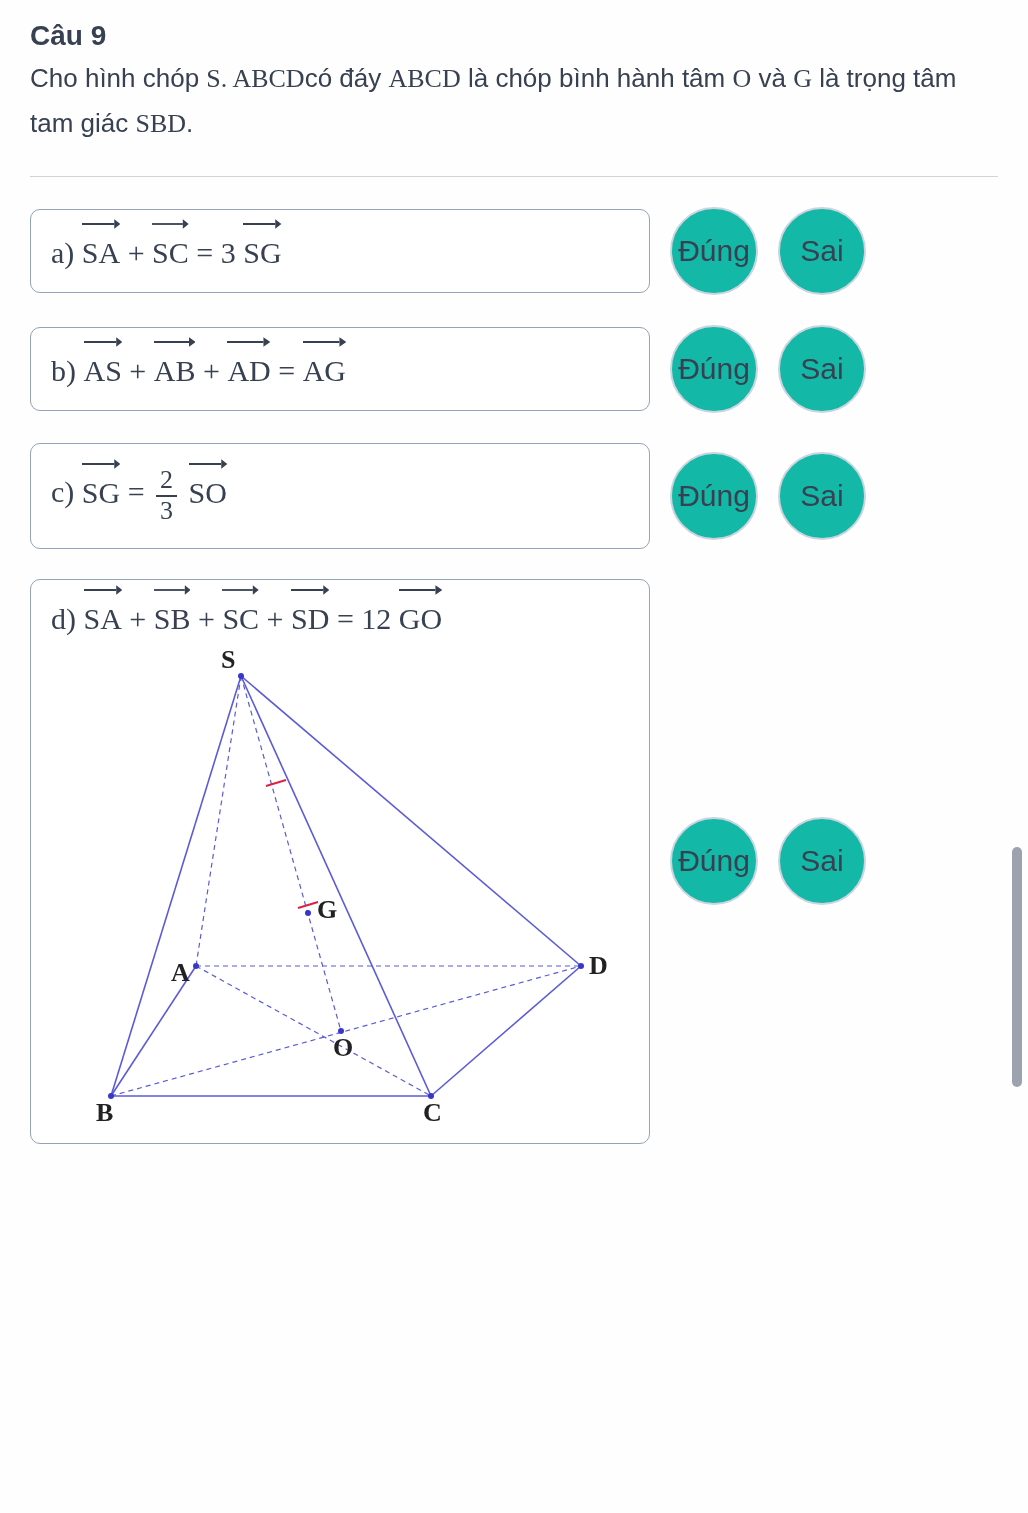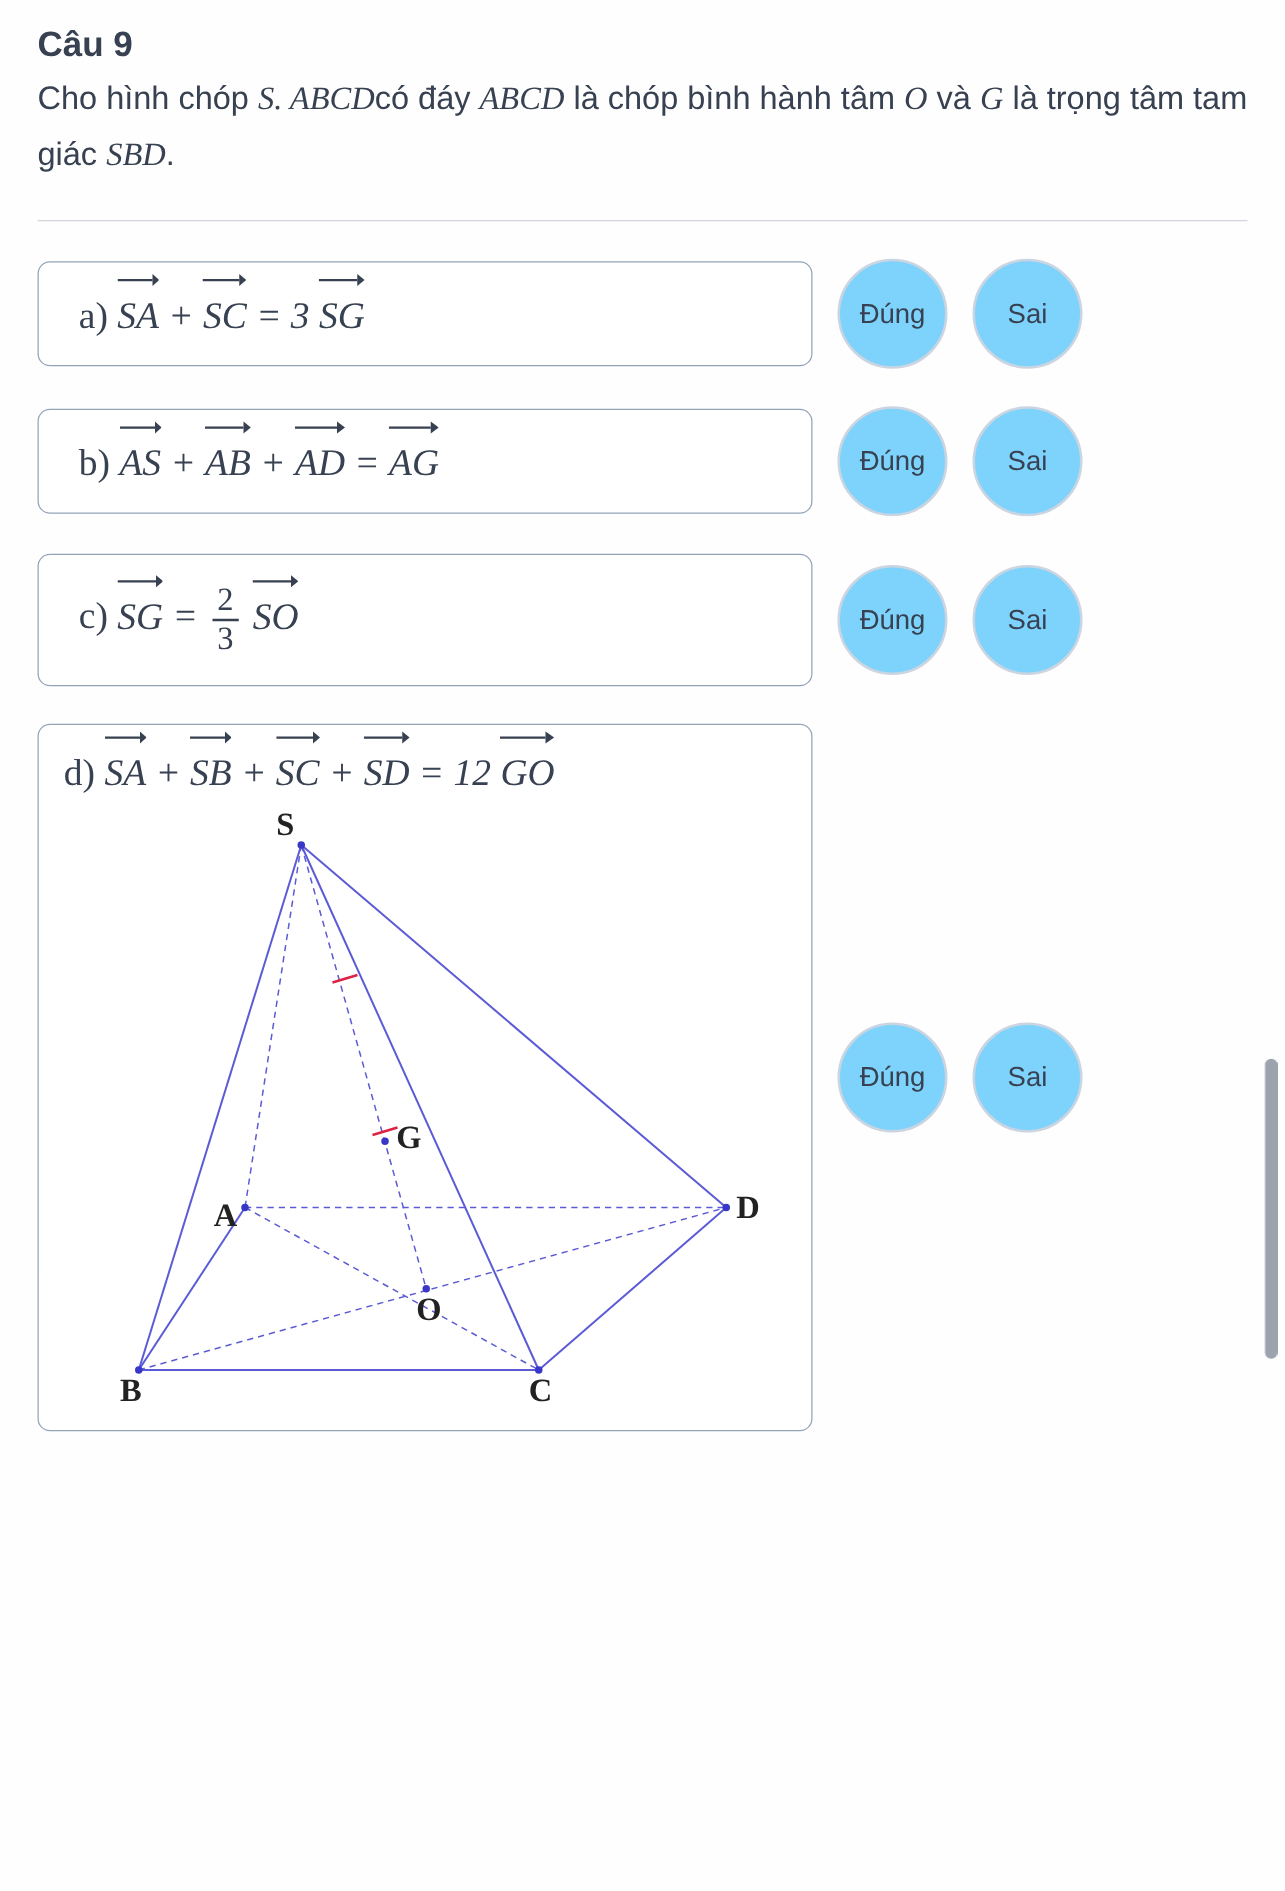--- a/index.html
+++ b/index.html
@@ -15,21 +15,21 @@
       font-weight: bold;
       color: #374151;
       margin-bottom: 4px;
     }
     .question-text {
       font-size: 26px;
       line-height: 1.7;
       color: #374151;
       margin-bottom: 30px;
     }
-    .math-italic { font-family: 'Times New Roman', serif; font-style: italic; }
+    .math-italic { font-family: 'Times New Roman', serif; }
     .divider-row {
       display: flex;
       align-items: center;
       margin: 20px 0 30px 0;
     }
     .divider-line {
       flex: 1;
       height: 1px;
       background: #d1d5db;
     }
@@ -42,39 +42,39 @@
     .option-row {
       display: flex;
       align-items: center;
       gap: 20px;
       margin-bottom: 30px;
     }
     .option-box {
       flex: 0 0 620px;
       border: 1.5px solid #94a3b8;
       border-radius: 10px;
-      padding: 22px 32px;
+      padding: 22px 20px;
       font-family: 'Times New Roman', serif;
       font-size: 30px;
       color: #374151;
       background: #fff;
     }
     .option-box.tall {
       padding: 18px 20px 10px 20px;
     }
     .btn-circle {
       width: 88px;
       height: 88px;
       border-radius: 50%;
       border: 2px solid #cbd5e1;
-      background: #7dd3fc;
+      background: #14b8a6;
       display: flex;
       align-items: center;
       justify-content: center;
-      font-size: 22px;
+      font-size: 30px;
       font-weight: 500;
       color: #374151;
       cursor: pointer;
     }
     .arrow-over {
       display: inline-block;
       position: relative;
       padding-top: 4px;
     }
     .arrow-svg {

